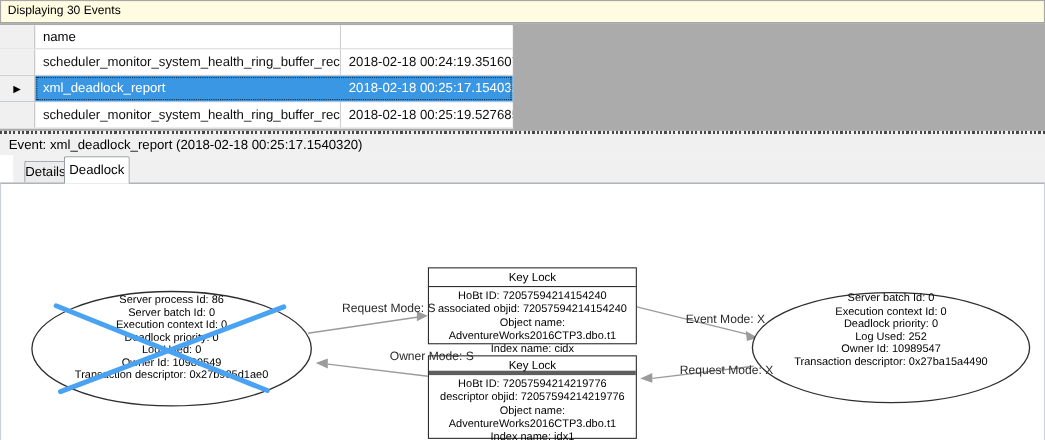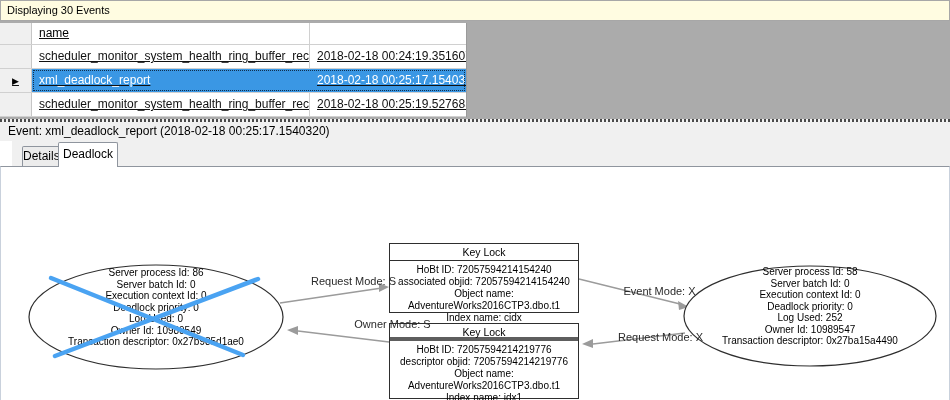--- a/index.html
+++ b/index.html
@@ -9,21 +9,21 @@
 
   
   .banner { position:absolute; left:0; top:0; width:950px; height:21px;
     background:#fffce1; border:1px solid #a7a7a7; font-size:11px;
     line-height:19px; padding-left:6px; color:#000; }
 
   
   .gridpanel { position:absolute; left:0; top:21px; width:950px; height:98px; background:#ababab; }
   .grid { position:absolute; left:0; top:2px; width:467px; background:#fff;
     border-right:1px solid #9a9a9a; font-size:12px; color:#111; }
-  .grow { display:flex; height:24px; border-bottom:1px solid #d0d0d0; background:#fff;text-decoration:underline; }
+  .grow { display:flex; height:24px; border-bottom:1px solid #d0d0d0; background:#fff; }
   .grow.header { height:22px; }
   .cell-sel { width:32px; flex:0 0 32px; background:#f0f0f0; border-right:1px solid #c6c6c6;
     display:flex; align-items:center; justify-content:center; font-size:9px; color:#000; }
   .rowdata { display:flex; flex:1; min-width:0; }
   .cell-name { width:278px; flex:0 0 278px; border-right:1px solid #d0d0d0;
     padding:0 0 0 7px; line-height:23px; white-space:nowrap; overflow:hidden; }
   .cell-ts { flex:1; padding:0 0 0 7px; line-height:23px; white-space:nowrap; overflow:hidden; }
   .grow.header .cell-name, .grow.header .cell-ts { line-height:21px; color:#000; }
   .grow.selected { background:#3a97e4; }
   .grow.selected .cell-name, .grow.selected .cell-ts { color:#fff; border-right-color:#3a97e4; }
@@ -126,21 +126,20 @@
     <div class="nodetext" style="left:28px; top:100px; width:254px;">
       <div>Server process Id: 86</div>
       <div>Server batch Id: 0</div>
       <div>Execution context Id: 0</div>
       <div>Deadlock priority: 0</div>
       <div>Log Used: 0</div>
       <div>Owner Id: 10989549</div>
       <div>Transaction descriptor: 0x27b985d1ae0</div>
     </div>
     <div class="nodetext" style="left:679px; top:99px; width:260px;">
-      <div>Server process Id: 58</div>
       <div>Server batch Id: 0</div>
       <div>Execution context Id: 0</div>
       <div>Deadlock priority: 0</div>
       <div>Log Used: 252</div>
       <div>Owner Id: 10989547</div>
       <div>Transaction descriptor: 0x27ba15a4490</div>
     </div>
 
     <div class="lockbox" style="left:388px; top:76px; height:70px;">
       <div class="hdr">Key Lock</div>

